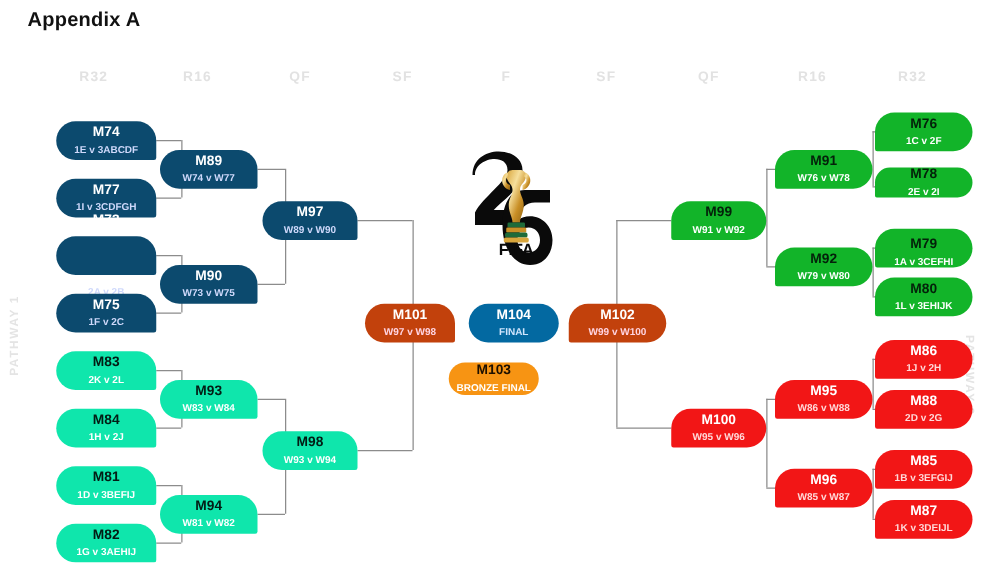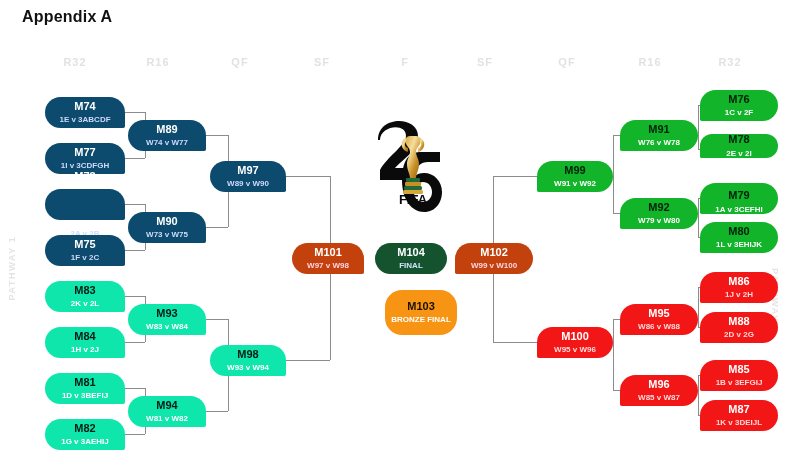--- a/index.html
+++ b/index.html
@@ -30,21 +30,21 @@
   .c-blue{background:#0c4a6e;color:#ffffff;}
   .c-blue .m-teams{color:#cfd9fb;text-align:right;}
   .c-teal{background:#0fe6ac;color:#031c14;}
   .c-teal .m-teams{color:#ffffff;}
   .c-green{background:#12b429;color:#04210a;}
   .c-green .m-teams{color:#ffffff;}
   .c-red{background:#f21616;color:#ffffff;}
   .c-red .m-teams{color:#ffd9d9;}
   .c-pink{background:#c2410c;color:#ffffff;}
   .c-pink .m-teams{color:#ffd4e2;}
-  .c-bright{background:#14532d;color:#ffffff;}
+  .c-bright{background:#0369a1;color:#ffffff;}
   .c-bright .m-teams{color:#cfe5fd;}
   .c-orange{background:#f79413;color:#1d1000;}
   .c-orange .m-teams{color:#ffffff;}
 
   .conn{position:absolute;background:#8c8c8c;z-index:1;}
   .conn.h{height:1px;}
   .conn.v{width:1px;}
 
   #logo{position:absolute;left:376px;top:118px;width:68px;height:96px;z-index:5;}
 </style>
@@ -169,21 +169,21 @@
       <div class="m-teams">W93 v W94</div>
     </div>
     <div class="match c-pink side-left" style="left: 292px; top: 243px; width: 72px; height: 31px;">
       <div class="m-id">M101</div>
       <div class="m-teams">W97 v W98</div>
     </div>
     <div class="match c-bright side-plain" style="left: 375px; top: 243px; width: 72px; height: 31px;">
       <div class="m-id">M104</div>
       <div class="m-teams">FINAL</div>
     </div>
-    <div class="match c-orange side-plain" style="left: 385px; top: 290px; width: 72px; height: 45px;">
+    <div class="match c-orange side-plain" style="left: 359px; top: 290px; width: 72px; height: 26px;">
       <div class="m-id">M103</div>
       <div class="m-teams">BRONZE FINAL</div>
     </div>
     <div class="match c-pink side-right" style="left: 455px; top: 243px; width: 78px; height: 31px;">
       <div class="m-id">M102</div>
       <div class="m-teams">W99 v W100</div>
     </div>
     <div class="match c-green side-right" style="left: 537px; top: 161px; width: 76px; height: 31px;">
       <div class="m-id">M99</div>
       <div class="m-teams">W91 v W92</div>

